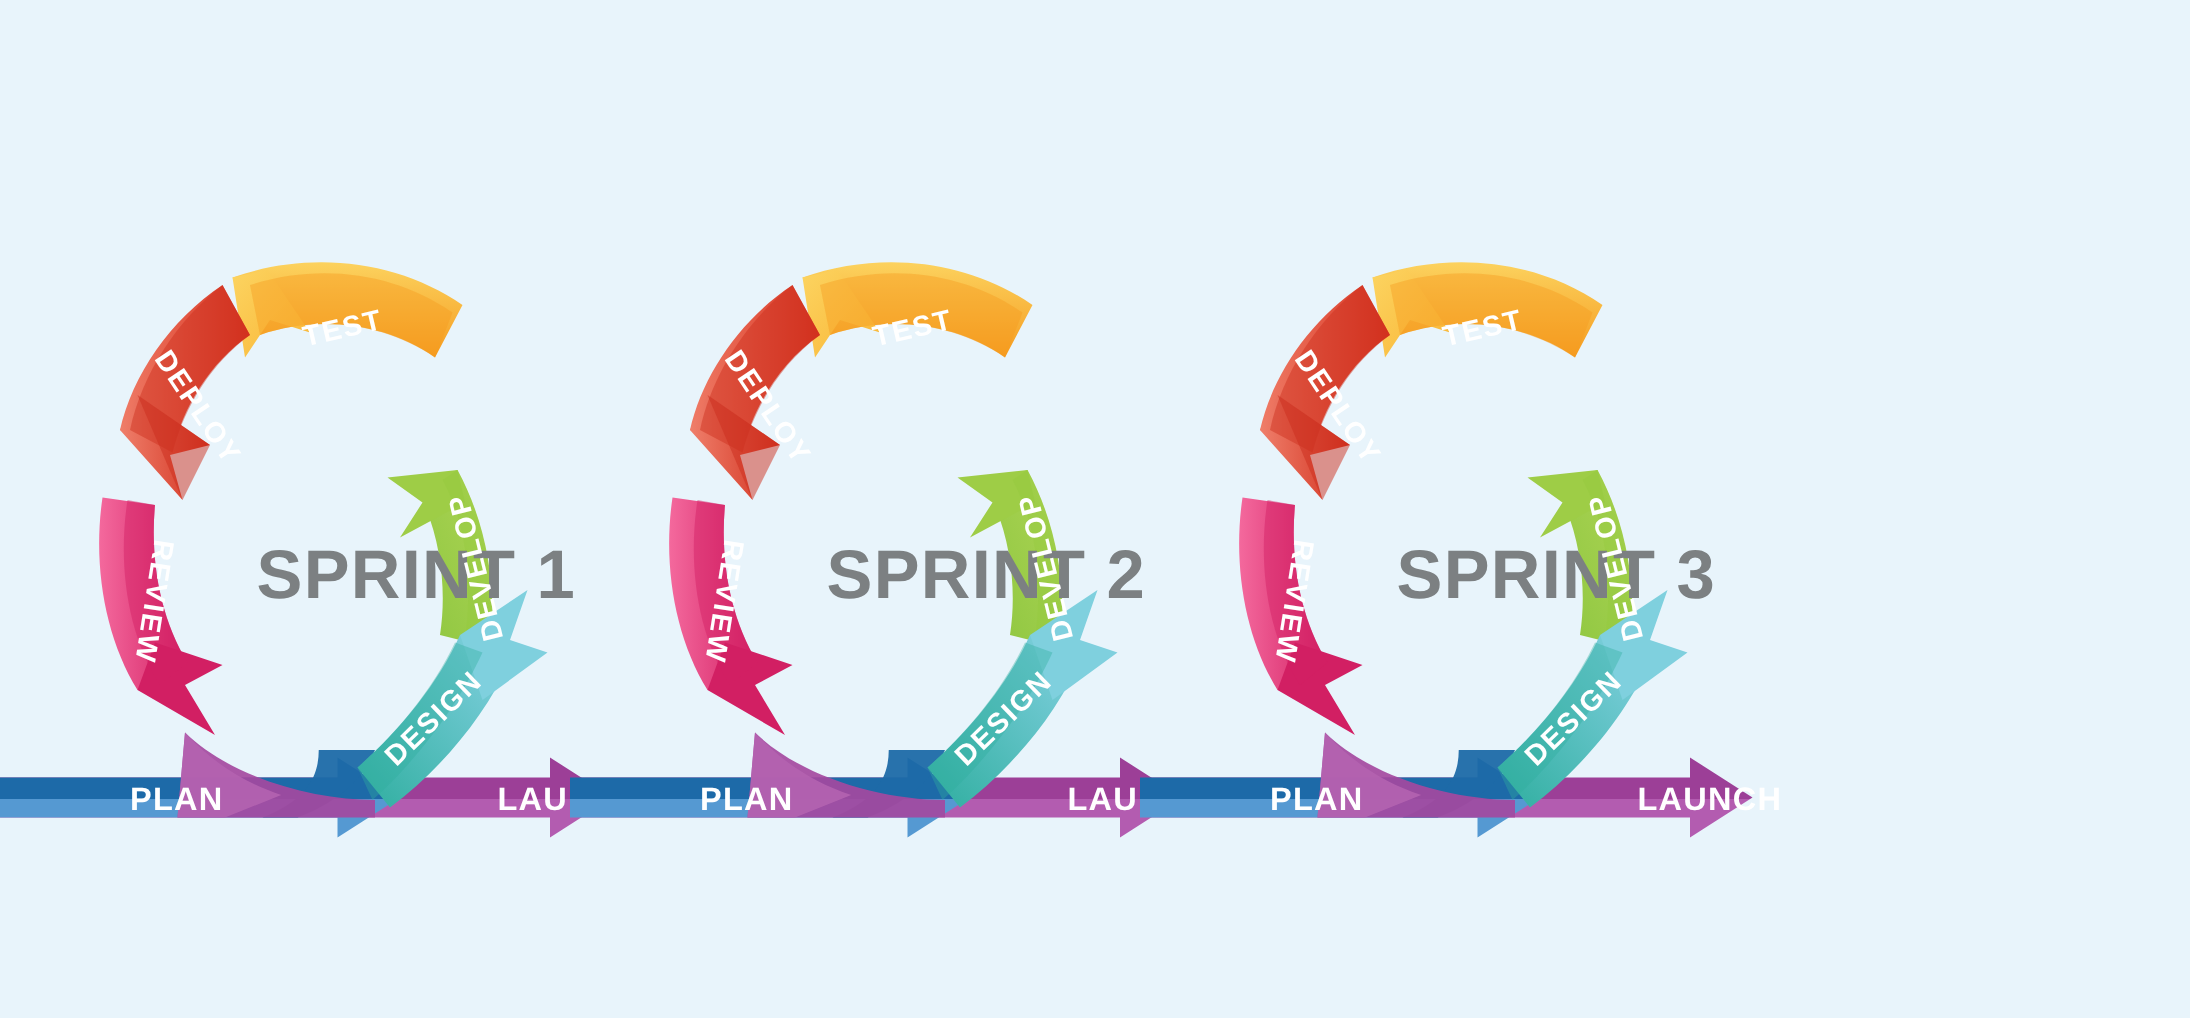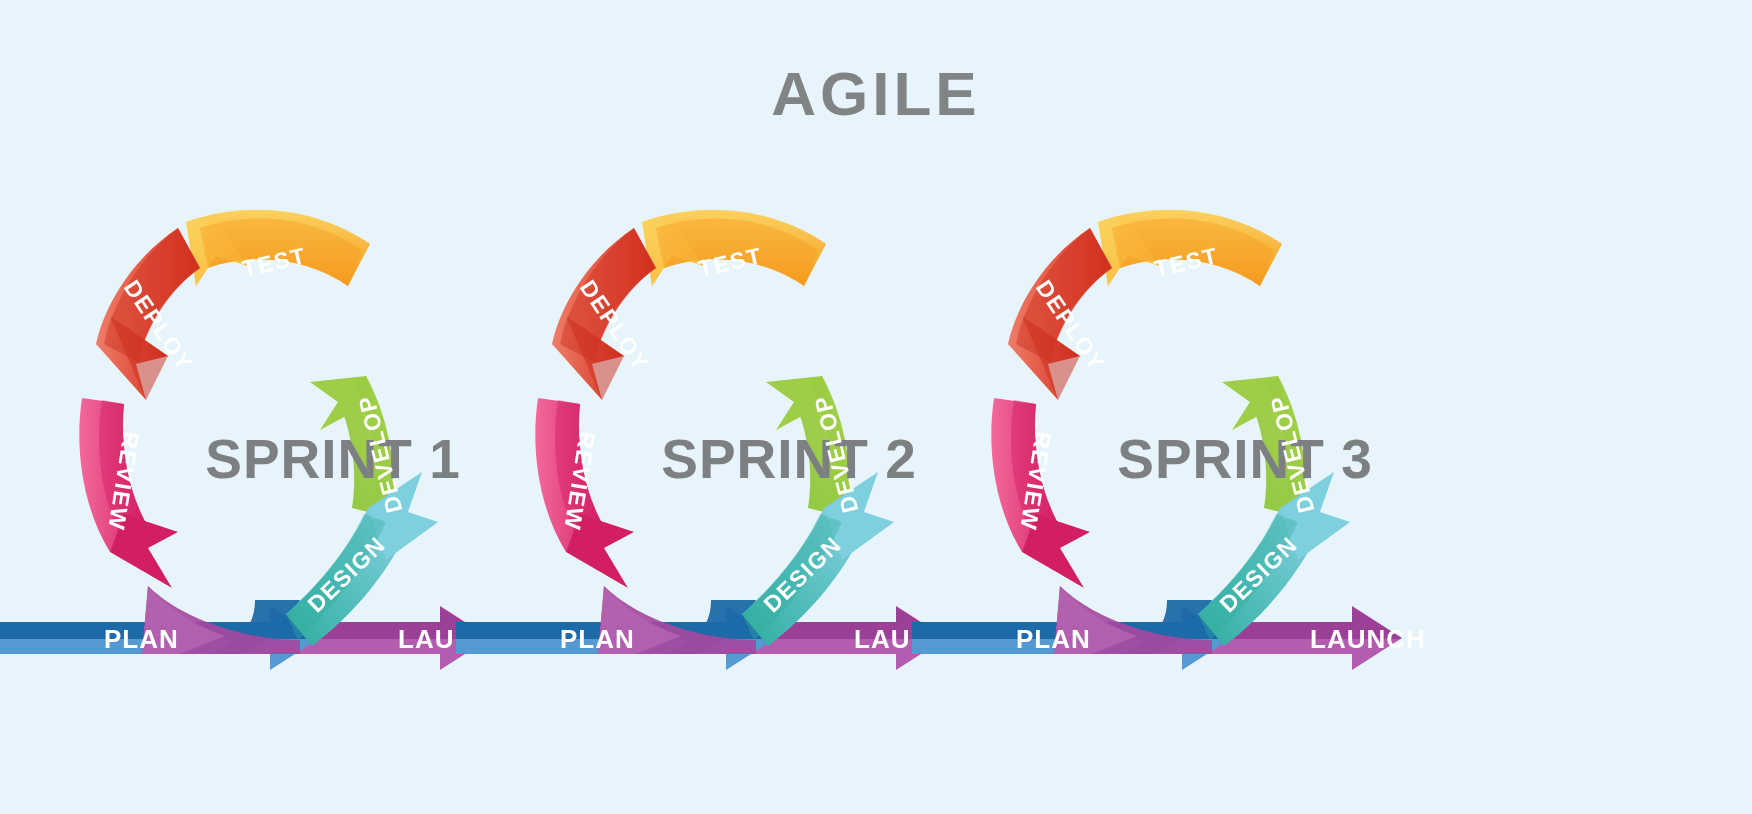--- a/index.html
+++ b/index.html
@@ -26,21 +26,20 @@
   .bar-label{
     font-family:"Liberation Sans", sans-serif;
     font-weight:bold;font-size:26px;fill:#ffffff;letter-spacing:1px;
   }
 </style>
 </head>
 <body style="background: rgb(232, 244, 251);">
 
 <div id="stage" style="background: rgb(232, 244, 251);">
 
-  <div id="title" style="color: rgb(128, 132, 133);">AGILE</div>
 
   <svg width="1752" height="814" viewBox="0 0 1752 814">
     <defs>
 
       <linearGradient id="gTest" x1="0" y1="0" x2="0" y2="1">
         <stop offset="0%" stop-color="#fcd25e"></stop>
           <stop offset="100%" stop-color="#f59b1f"></stop>
       </linearGradient>
       <linearGradient id="gTestHead" x1="0" y1="0" x2="1" y2="1">
         <stop offset="0%" stop-color="#fcd461"></stop>

